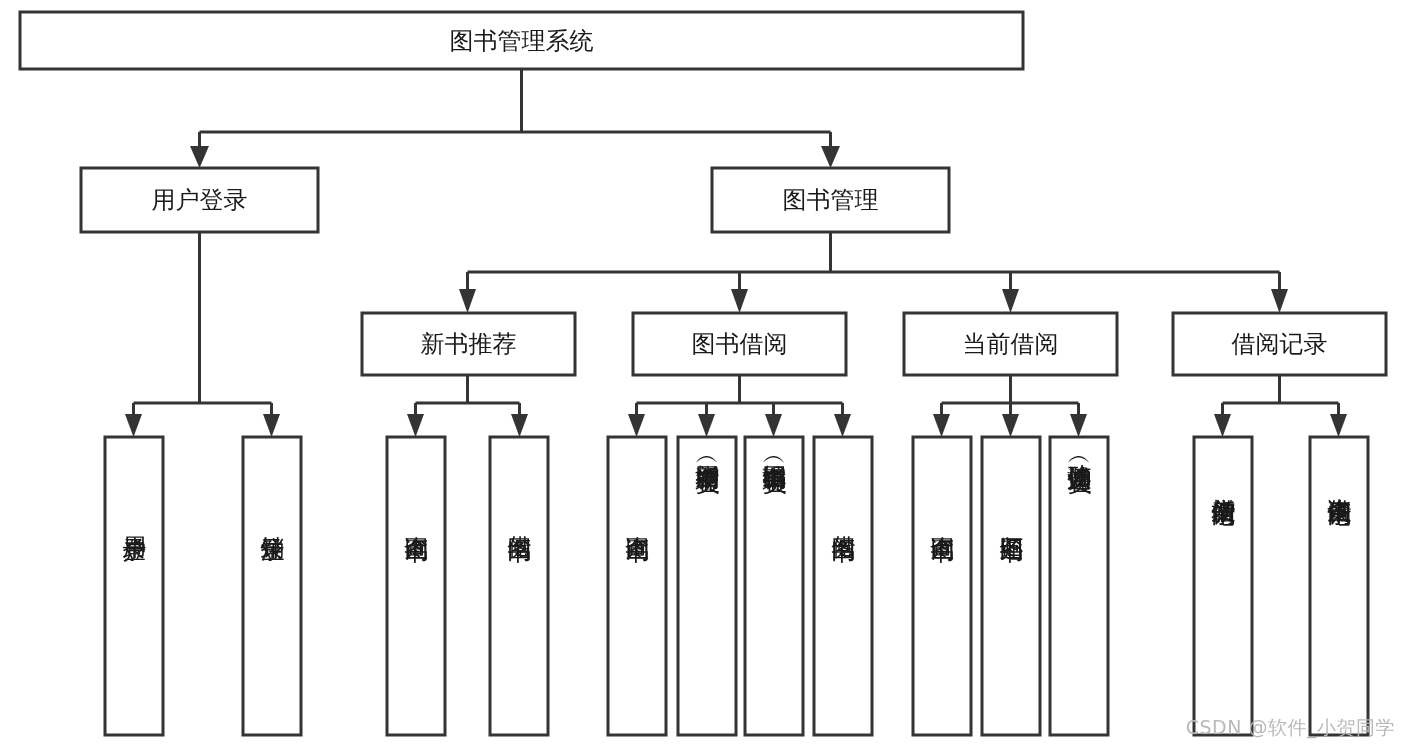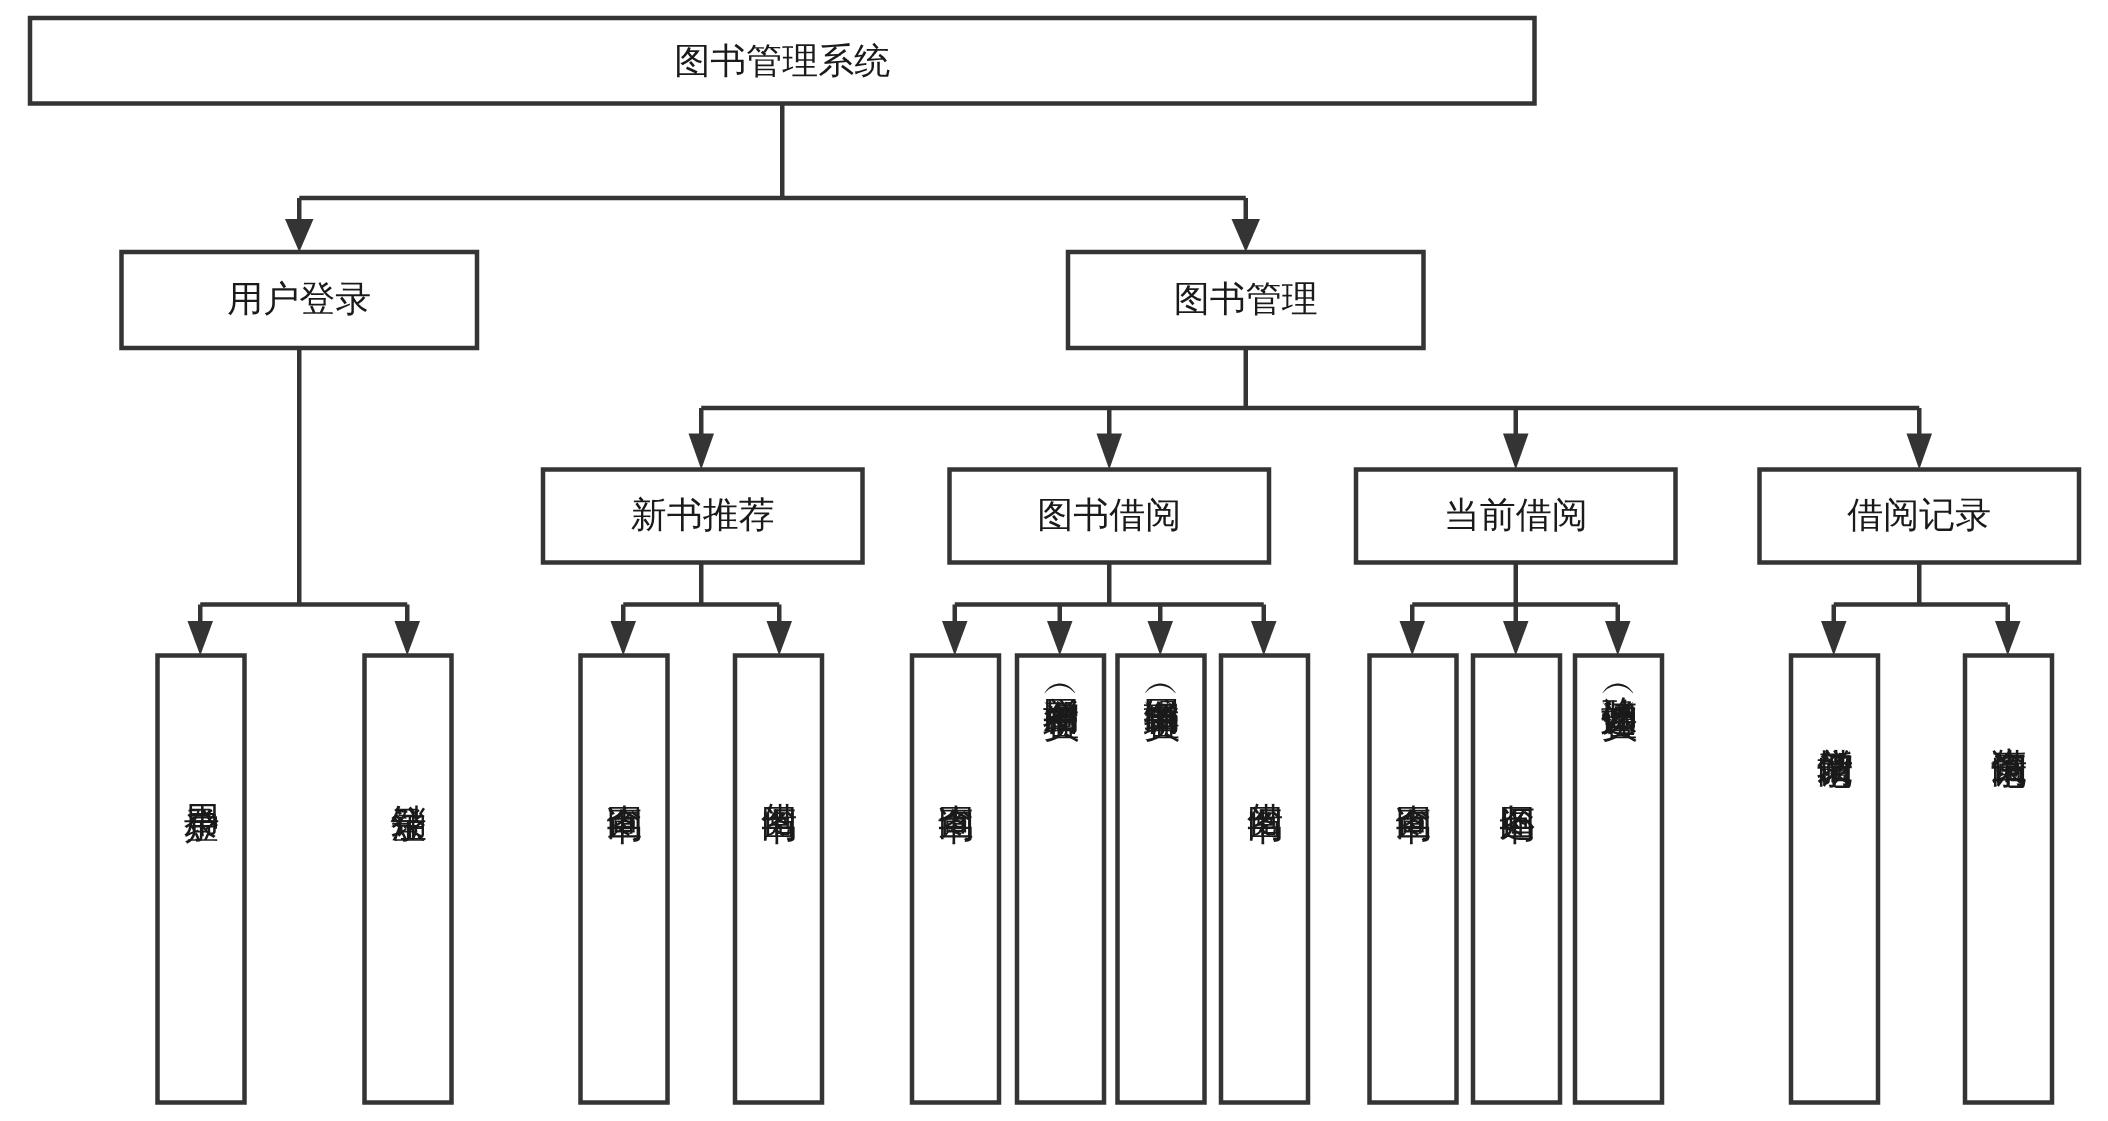--- a/index.html
+++ b/index.html
@@ -214,14 +214,15 @@
   <div class="leaf-label" style="left:745px; top:437px; width:58px; height:298px; padding-top:8px;">编辑图书（管理员）</div>
   <div class="leaf-label" style="left:814px; top:437px; width:58px; height:298px; padding-top:80px;">借阅图书</div>
 
   <div class="leaf-label" style="left:913px; top:437px; width:58px; height:298px; padding-top:80px;">查询图书</div>
   <div class="leaf-label" style="left:982px; top:437px; width:58px; height:298px; padding-top:80px;">归还图书</div>
   <div class="leaf-label" style="left:1050px; top:437px; width:58px; height:298px; padding-top:8px;">确认归还（管理员）</div>
 
   <div class="leaf-label" style="left:1194px; top:437px; width:58px; height:298px; padding-top:42px;">新增借阅记录</div>
   <div class="leaf-label" style="left:1310px; top:437px; width:58px; height:298px; padding-top:42px;">查询借阅记录</div>
 
+  <div class="watermark">CSDN @软件_小贺同学</div>
 
 </div>
 
 </body></html>

